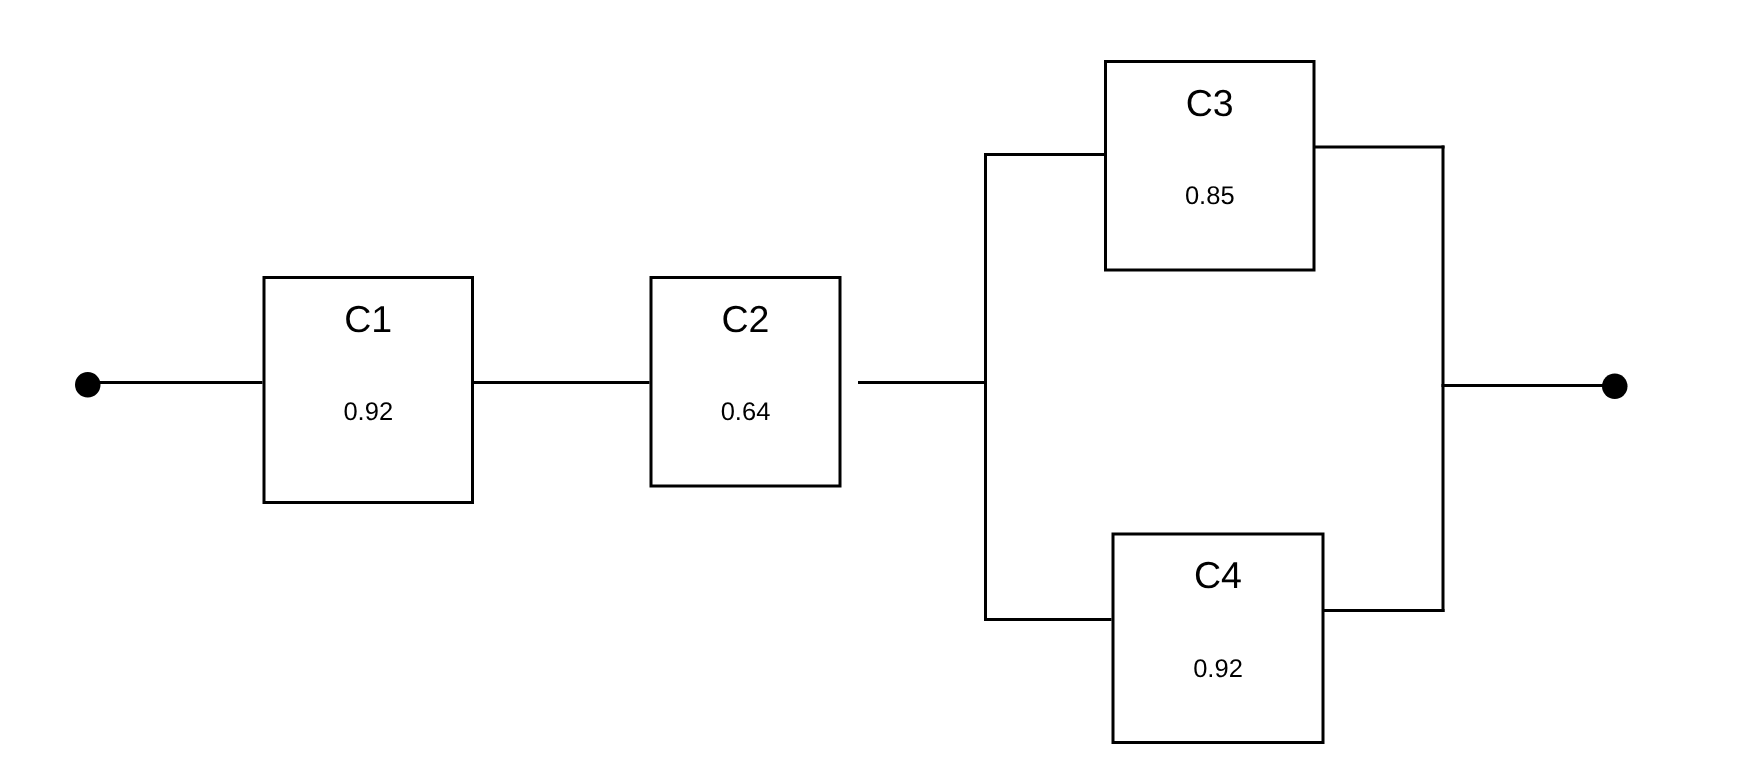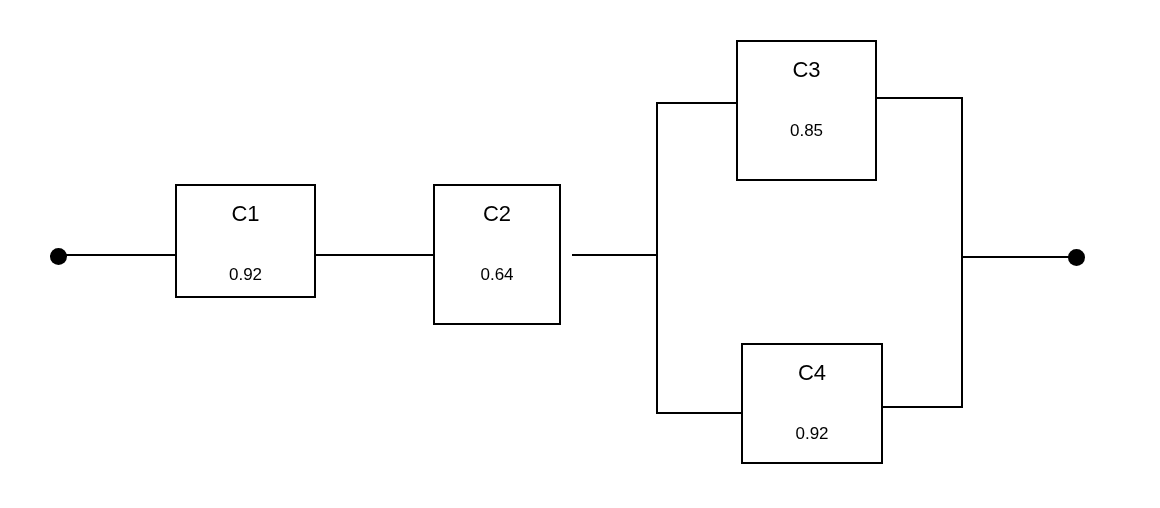--- a/index.html
+++ b/index.html
@@ -35,44 +35,44 @@
   .component-box {
     position: absolute;
     box-sizing: border-box;
     border: 2px solid #000000;
     background: #ffffff;
     text-align: center;
     color: #000000;
   }
   .node-label {
     margin-top: 15px;
-    font-size: 22px;
+    font-size: 25px;
     line-height: 25px;
     color: #000000;
   }
   .node-value {
     margin-top: 36px;
     font-size: 17px;
     line-height: 25px;
     color: #000000;
   }
   
   #dot-start   { left: 50px;  top: 248px; }
   #line-start  { left: 58px;  top: 254px; width: 118px; }
-  #box-c1      { left: 175px; top: 184px; width: 141px; height: 114px; }
+  #box-c1      { left: 175px; top: 184px; width: 141px; height: 152px; }
   #line-c1-c2  { left: 315px; top: 254px; width: 119px; }
   #box-c2      { left: 433px; top: 184px; width: 128px; height: 141px; }
   #line-c2-split { left: 572px; top: 254px; width: 86px; }
   #split-bar   { left: 656px; top: 102px; height: 312px; }
   #line-split-c3 { left: 656px; top: 102px; width: 81px; }
   #box-c3      { left: 736px; top: 40px;  width: 141px; height: 141px; }
   #line-c3-join  { left: 876px; top: 97px;  width: 87px; }
   #join-bar    { left: 961px; top: 97px;  height: 311px; }
   #line-split-c4 { left: 656px; top: 412px; width: 86px; }
-  #box-c4      { left: 741px; top: 343px; width: 142px; height: 121px; }
+  #box-c4      { left: 741px; top: 355px; width: 142px; height: 141px; }
   #line-c4-join  { left: 882px; top: 406px; width: 81px; }
   #line-out    { left: 961px; top: 256px; width: 116px; }
   #dot-end     { left: 1068px; top: 249px; }
 </style>
 </head>
 <body>
 
 <div class="canvas">
 
   <div id="dot-start" class="terminal-dot"></div>

